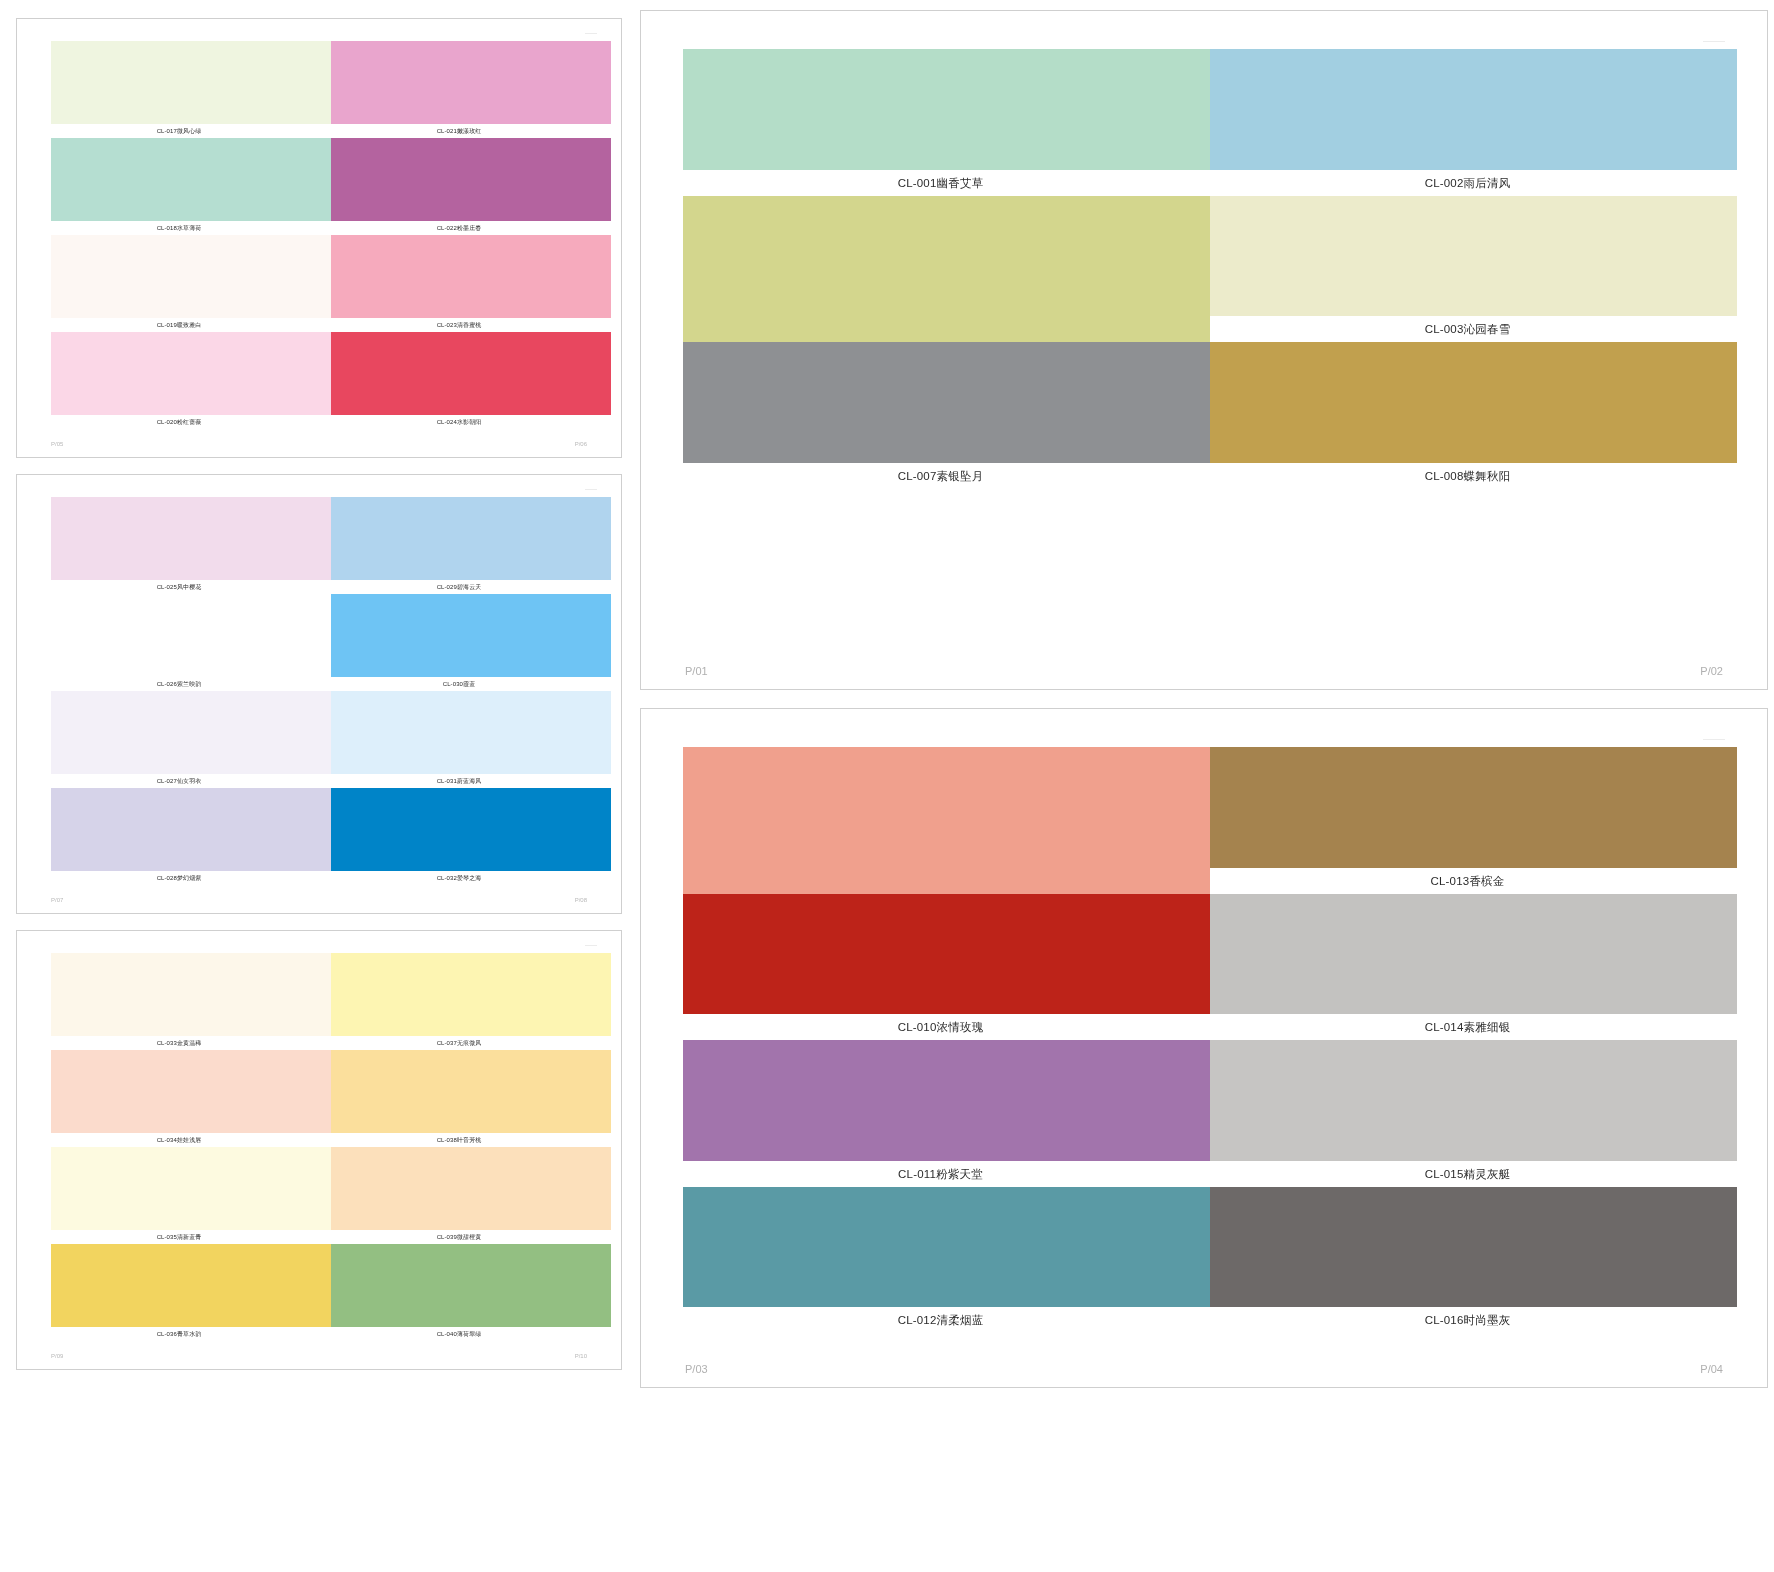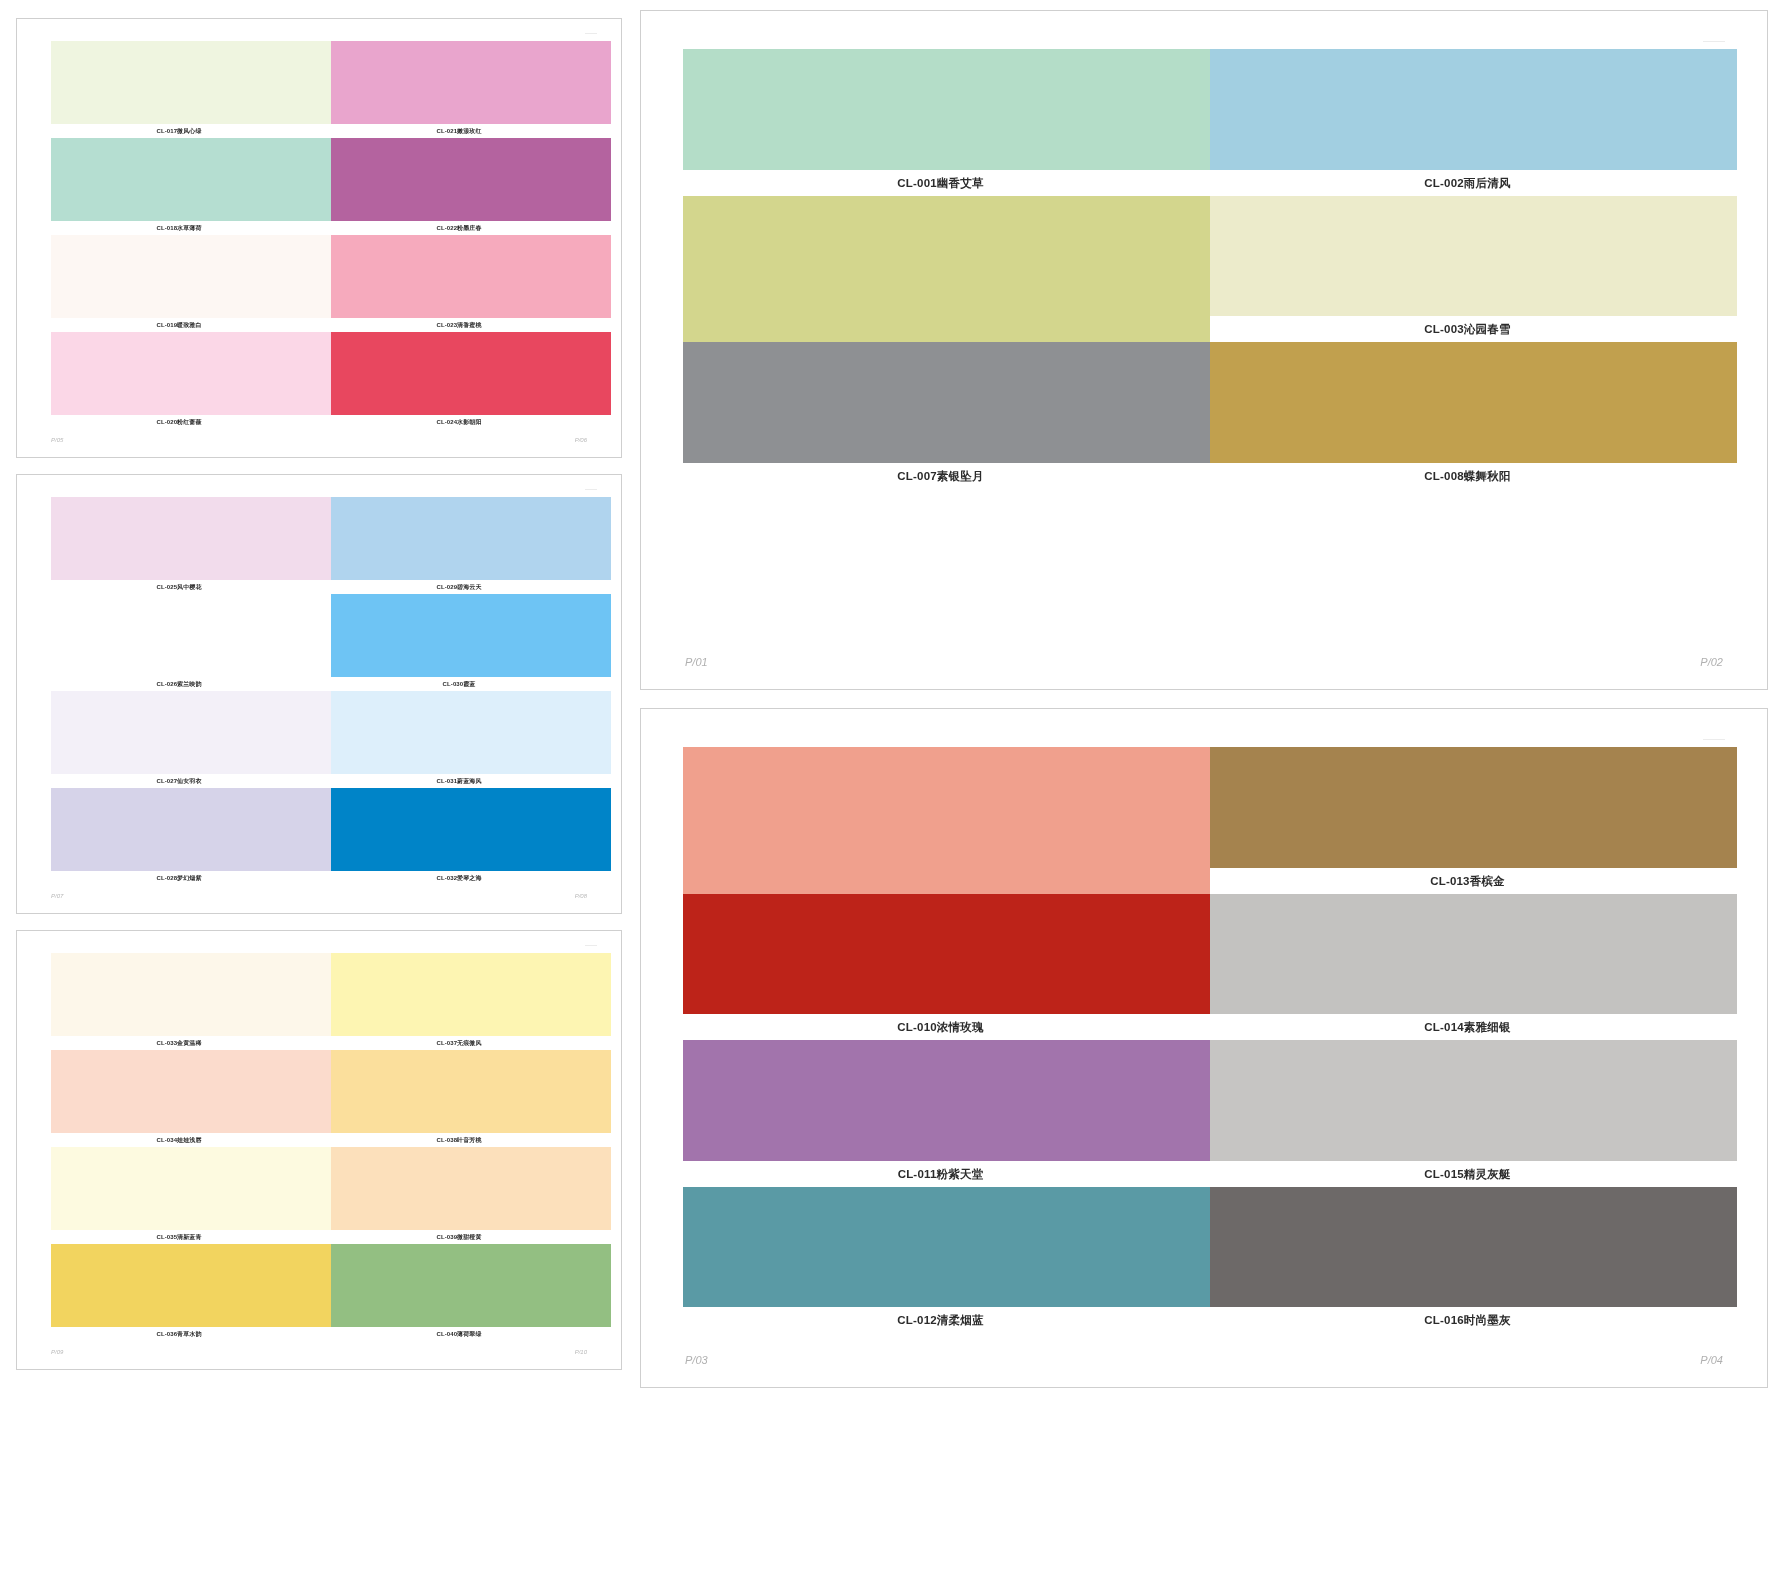--- a/index.html
+++ b/index.html
@@ -69,34 +69,32 @@
   }
   .swatch {
     flex: 1 1 auto;
     width: 100%;
   }
   .sw-label {
     text-align: center;
     color: #2b2b2b;
     white-space: nowrap;
     overflow: hidden;
-    font-weight: bold;
   }
   .sheet-small .swatch { margin: 0 12px; }
   .sheet-small .sw-label { font-size: 6px; line-height: 14px; height: 14px; letter-spacing: .1px; }
   .sheet-large .swatch { margin: 0 6px; }
   .sheet-large .sw-label { font-size: 11.5px; line-height: 26px; height: 26px; letter-spacing: .2px; }
 
   
   .sheet-footer {
     display: flex;
     justify-content: space-between;
-    align-items: center;
+    align-items: flex-end;
     color: #b9b9b9;
-    font-style: italic;
   }
   .sheet-small .sheet-footer { font-size: 6px; padding: 4px 12px 0 12px; height: 18px; }
   .sheet-large .sheet-footer { font-size: 11px; padding: 12px 8px 0 8px; height: 42px; color: #b0b0b0; }
 
   .corner-mark {
     position: absolute;
     top: 30px;
     right: 42px;
     width: 22px;
     height: 1px;

